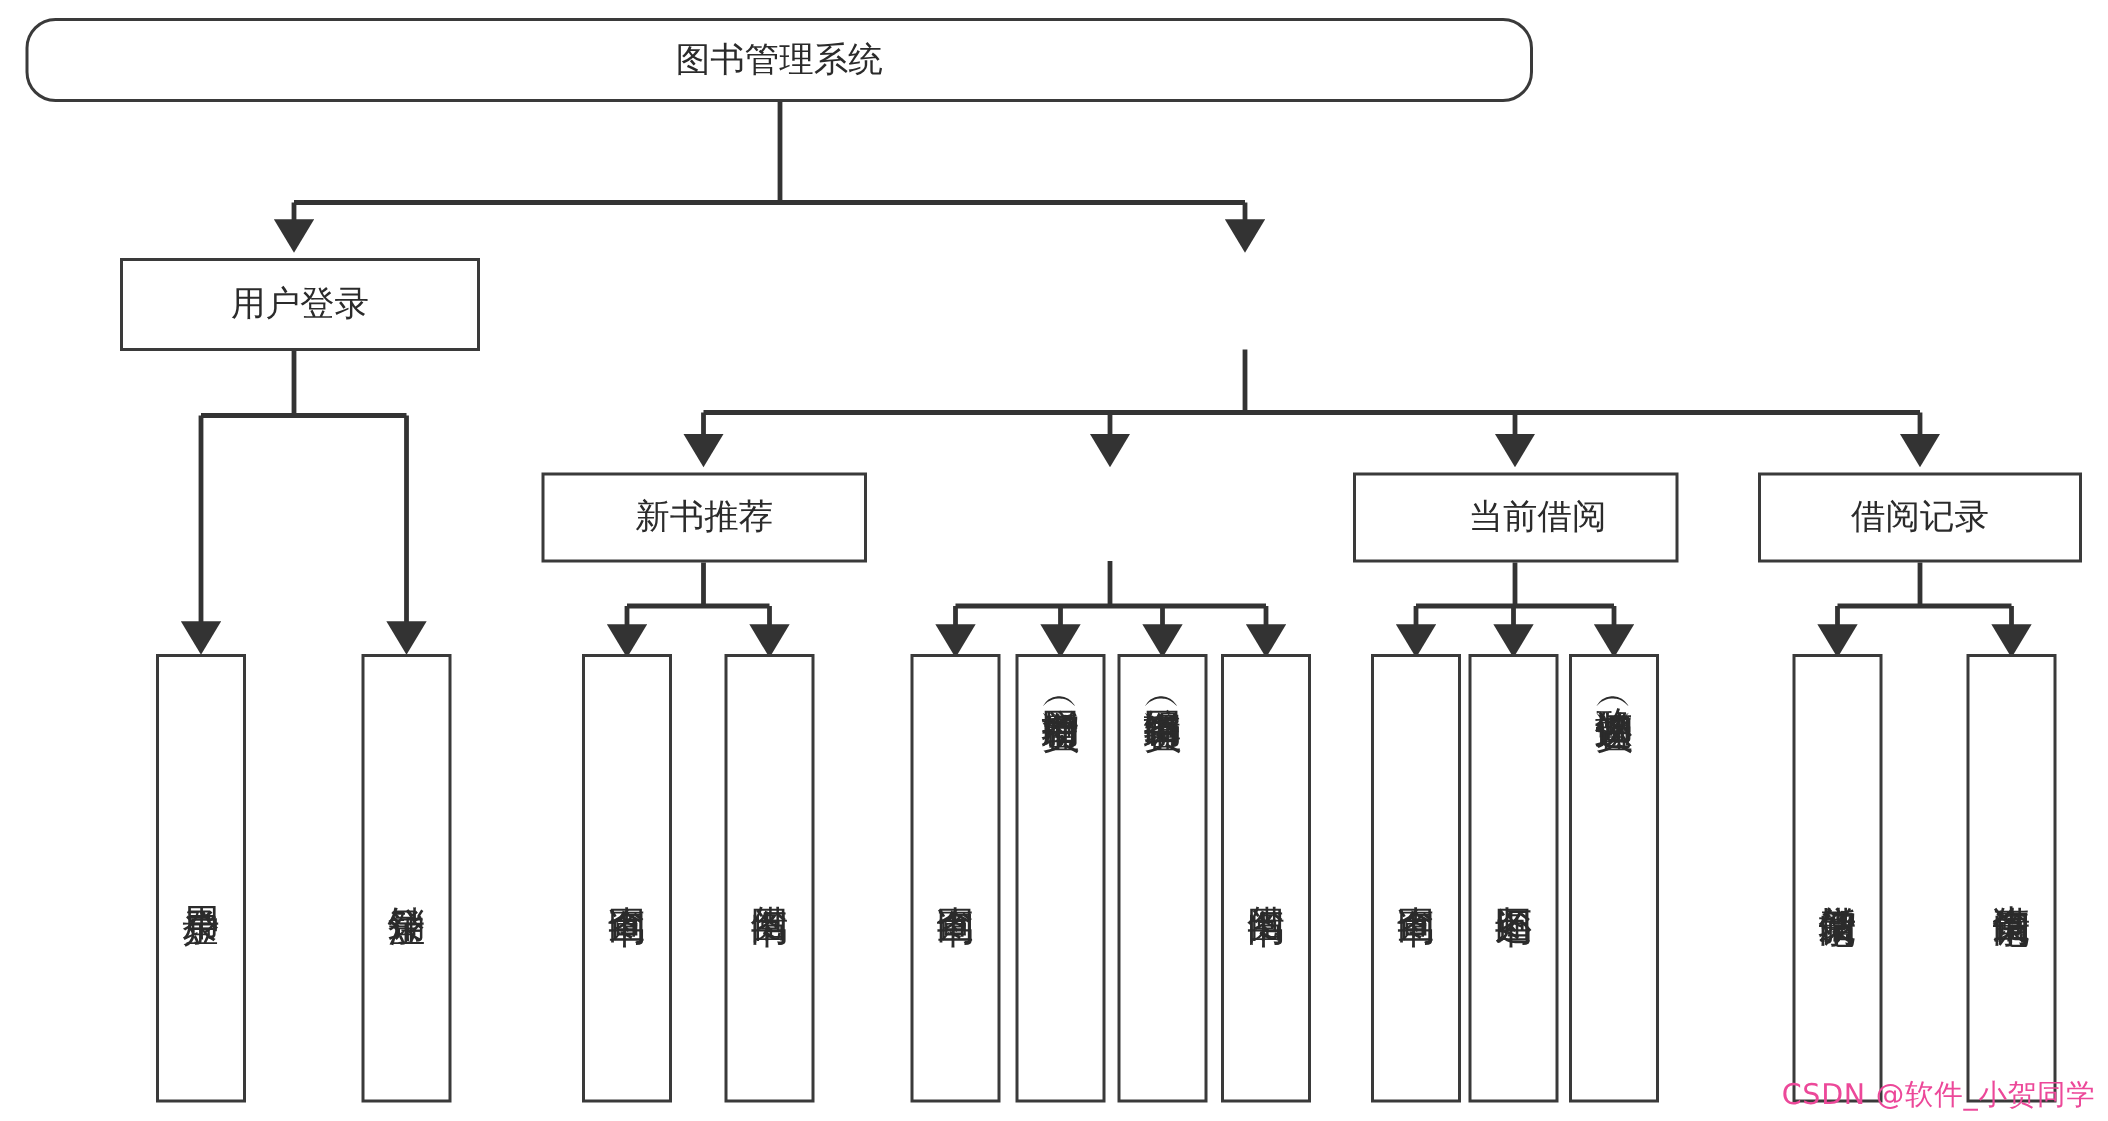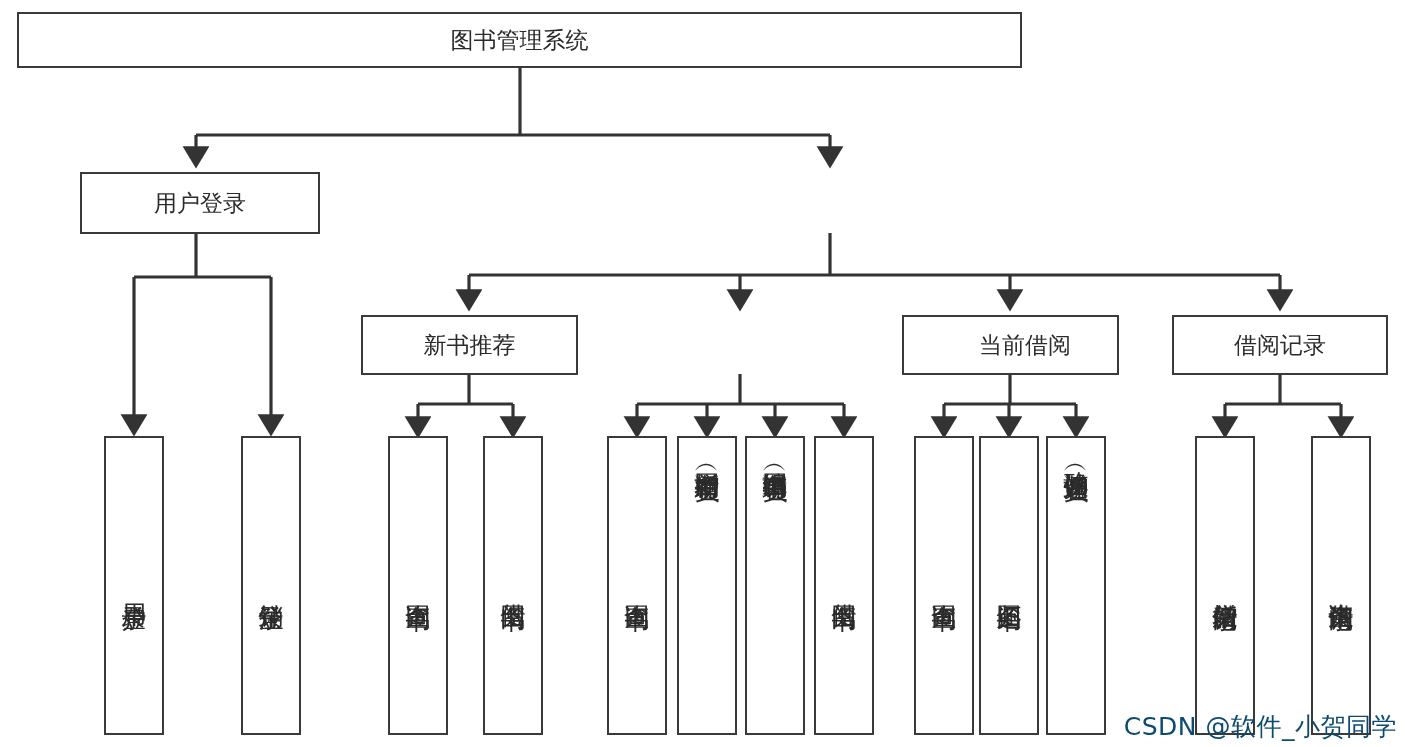--- a/index.html
+++ b/index.html
@@ -59,22 +59,22 @@
     padding-top: 14px;
   }
   .node-box.vertical.mid {
     align-items: center;
     padding-top: 0;
   }
   #watermark {
     position: absolute;
     right: 8px;
     bottom: 4px;
-    font-size: 25px;
-    color: #0c4a6e;
+    font-size: 19px;
+    color: #ec4899;
     letter-spacing: 0.5px;
     font-family: "DejaVu Sans", "Liberation Sans", sans-serif;
     white-space: nowrap;
     pointer-events: none;
   }
 </style>
 </head>
 <body>
 
 <div id="diagram-root">
@@ -122,30 +122,30 @@
       <path d="M1009,404 L1009,420" marker-end="url(#arrowhead)"></path>
       <path d="M1076,404 L1076,420" marker-end="url(#arrowhead)"></path>
 
       <path d="M1280,374 L1280,404"></path>
       <path d="M1225,404 L1341,404"></path>
       <path d="M1225,404 L1225,420" marker-end="url(#arrowhead)"></path>
       <path d="M1341,404 L1341,420" marker-end="url(#arrowhead)"></path>
     </g>
   </svg>
 
-  <div class="node-box horizontal" style="left:17px; top:12px; width:1005px; height:56px;">
+  <div class="node-box horizontal" style="left:17px; top:12px; width:1005px; height:56px;border-radius:20px;">
     <span class="node-label">图书管理系统</span>
   </div>
 
   <div class="node-box horizontal" style="left:80px; top:172px; width:240px; height:62px;">
     <span class="node-label">用户登录</span>
   </div>
 
 
-  <div class="node-box horizontal" style="left:361px; top:315px; width:217px; height:60px;">
+  <div class="node-box horizontal" style="left:361px; top:315px; width:217px; height:60px;font-family:Liberation Serif, serif;">
     <span class="node-label">新书推荐</span>
   </div>
 
 
   <div class="node-box horizontal" style="left:902px; top:315px; width:217px; height:60px;padding-left:29px;">
     <span class="node-label">当前借阅</span>
   </div>
 
   <div class="node-box horizontal" style="left:1172px; top:315px; width:216px; height:60px;">
     <span class="node-label">借阅记录</span>

